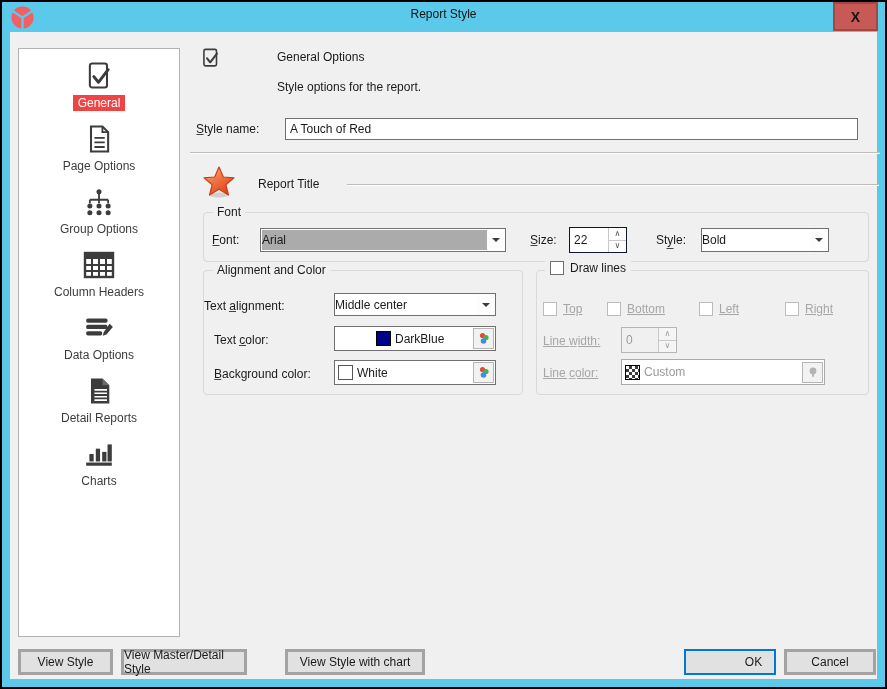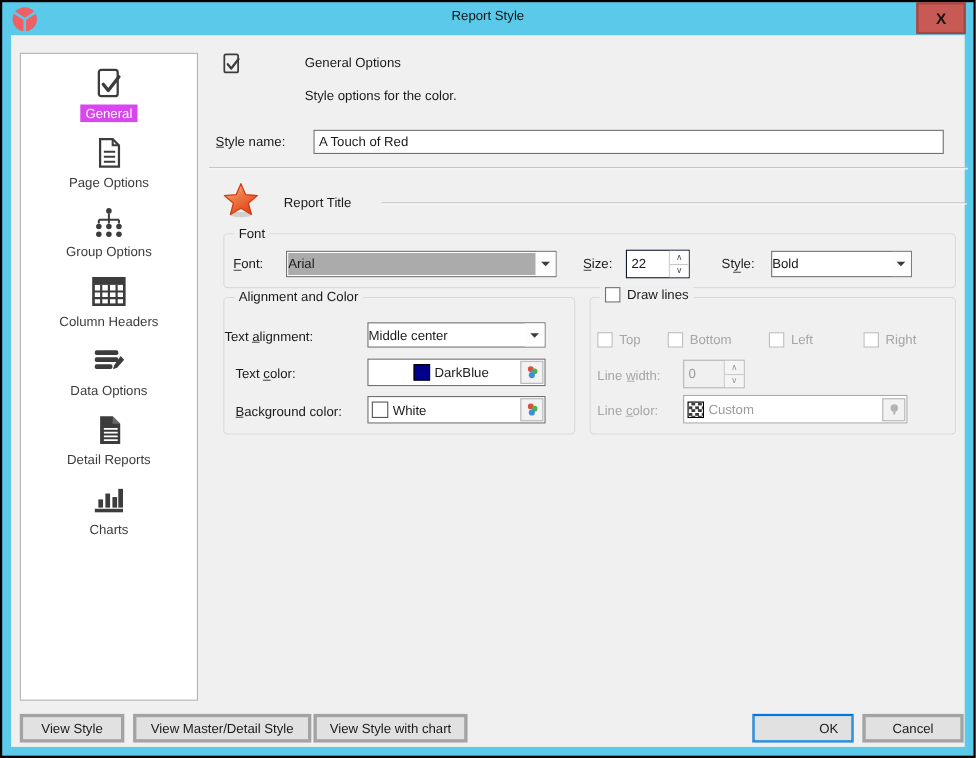--- a/index.html
+++ b/index.html
@@ -32,21 +32,21 @@
     background:#f0f0f0; font-size:12px; color:#1a1a1a;
   }
   
   #sidebar {
     position:absolute; left:8px; top:16px; width:162px; height:589px;
     background:#fff; border:1px solid #b2b2b2; padding-top:8px;
   }
   .nav-item { height:63px; display:flex; flex-direction:column; align-items:center; cursor:pointer; }
   .nav-icon { height:38px; display:flex; align-items:center; justify-content:center; }
   .nav-label { font-size:12px; color:#3c3c3c; padding:1px 5px; }
-  .nav-label.selected { background:#d946ef; color:#fff; }
+  .nav-label.selected { background:#ef4444; color:#fff; }
   
   .hdr-icon { position:absolute; left:190px; top:15px; }
   #hdr-title { position:absolute; left:267px; top:18px; }
   #hdr-subtitle { position:absolute; left:267px; top:48px; }
   #style-name-label { position:absolute; left:186px; top:90px; }
   #style-name-input {
     position:absolute; left:275px; top:86px; width:573px; height:22px;
     border:1px solid #707070; background:#fff; font-family:"Liberation Sans",sans-serif;
     font-size:12px; padding:0 4px; color:#1a1a1a;
   }
@@ -55,21 +55,21 @@
   #star { position:absolute; left:191px; top:132px; }
   #report-title-label { position:absolute; left:248px; top:145px; }
   #report-title-line { left:337px; top:152px; width:532px; }
   
   .groupbox { position:absolute; border:1px solid #d9d9d9; border-radius:4px; }
   .group-title { position:absolute; top:-8px; left:9px; background:#f0f0f0; padding:0 4px; }
   #font-group { left:193px; top:180px; width:666px; height:50px; }
   #align-group { left:193px; top:238px; width:320px; height:125px; }
   #lines-group { left:526px; top:238px; width:333px; height:125px; }
   .fld-label { position:absolute; }
-  .disabled-text { color:#a6a6a6; }
+  .disabled-text { color:#a6a6a6;text-decoration:underline; }
   
   .combo {
     position:absolute; display:flex; align-items:stretch;
     border:1px solid #707070; background:#fff; cursor:pointer;
   }
   .combo-value { flex:1; display:flex; align-items:center; padding-left:0; overflow:hidden; white-space:nowrap; }
   .combo-value.sel-gray { background:#ababab; margin:1px 0 1px 1px; }
   .combo-arrow { width:18px; display:flex; align-items:center; justify-content:center; background:#fdfdfd; }
   .tri { width:0; height:0; border-left:4px solid transparent; border-right:4px solid transparent; border-top:4px solid #3c3c3c; }
   
@@ -100,21 +100,21 @@
   .cb.disabled { border-color:#bcbcbc; cursor:default; }
   #lines-legend { top:-10px; left:8px; background:#f0f0f0; padding:0 5px; }
   
   .btn {
     position:absolute; top:617px; height:26px; background:#e1e1e1;
     border:3px solid #a3a3a3; font-family:"Liberation Sans",sans-serif;
     font-size:12px; color:#1a1a1a; display:flex; align-items:center; justify-content:center;
     cursor:pointer;
   }
   #btn-view-style { left:8px; width:95px; }
-  #btn-view-md { left:111px; width:162px; }
+  #btn-view-md { left:111px; width:126px; }
   #btn-view-chart { left:275px; width:140px; }
   #btn-ok { left:674px; width:92px; border:1px solid #0078d7; outline:1px solid #0078d7; outline-offset:-2px;padding-left:47px; }
   #btn-cancel { left:774px; width:92px; }
 </style>
 </head>
 <body>
 
 <div id="window">
   <div id="chrome">
 
@@ -207,21 +207,21 @@
           </span>
           <span class="nav-label">Charts</span>
         </div>
       </div>
 
       <svg class="hdr-icon" width="22" height="22" viewBox="0 0 28 28">
           <rect x="5" y="3" width="16" height="21" rx="2" fill="none" stroke="#3c3c3c" stroke-width="2"></rect>
           <path d="M9 14.5 L13 19.5 L21.5 8.5" fill="none" stroke="#3c3c3c" stroke-width="2.6" stroke-linecap="round" stroke-linejoin="round"></path>
         </svg>
       <div id="hdr-title">General Options</div>
-      <div id="hdr-subtitle">Style options for the color.</div>
+      <div id="hdr-subtitle">Style options for the report.</div>
 
       <div id="style-name-label">S̲tyle name:</div>
       <input id="style-name-input" type="text" value="A Touch of Red" style="">
 
       <div class="etched" id="sep1"></div>
 
       <svg id="star" width="36" height="36" viewBox="0 0 36 36">
         <defs>
           <linearGradient id="starg" x1="0" y1="0" x2="0.7" y2="1">
             <stop offset="0" stop-color="#fcc7ae"></stop>

